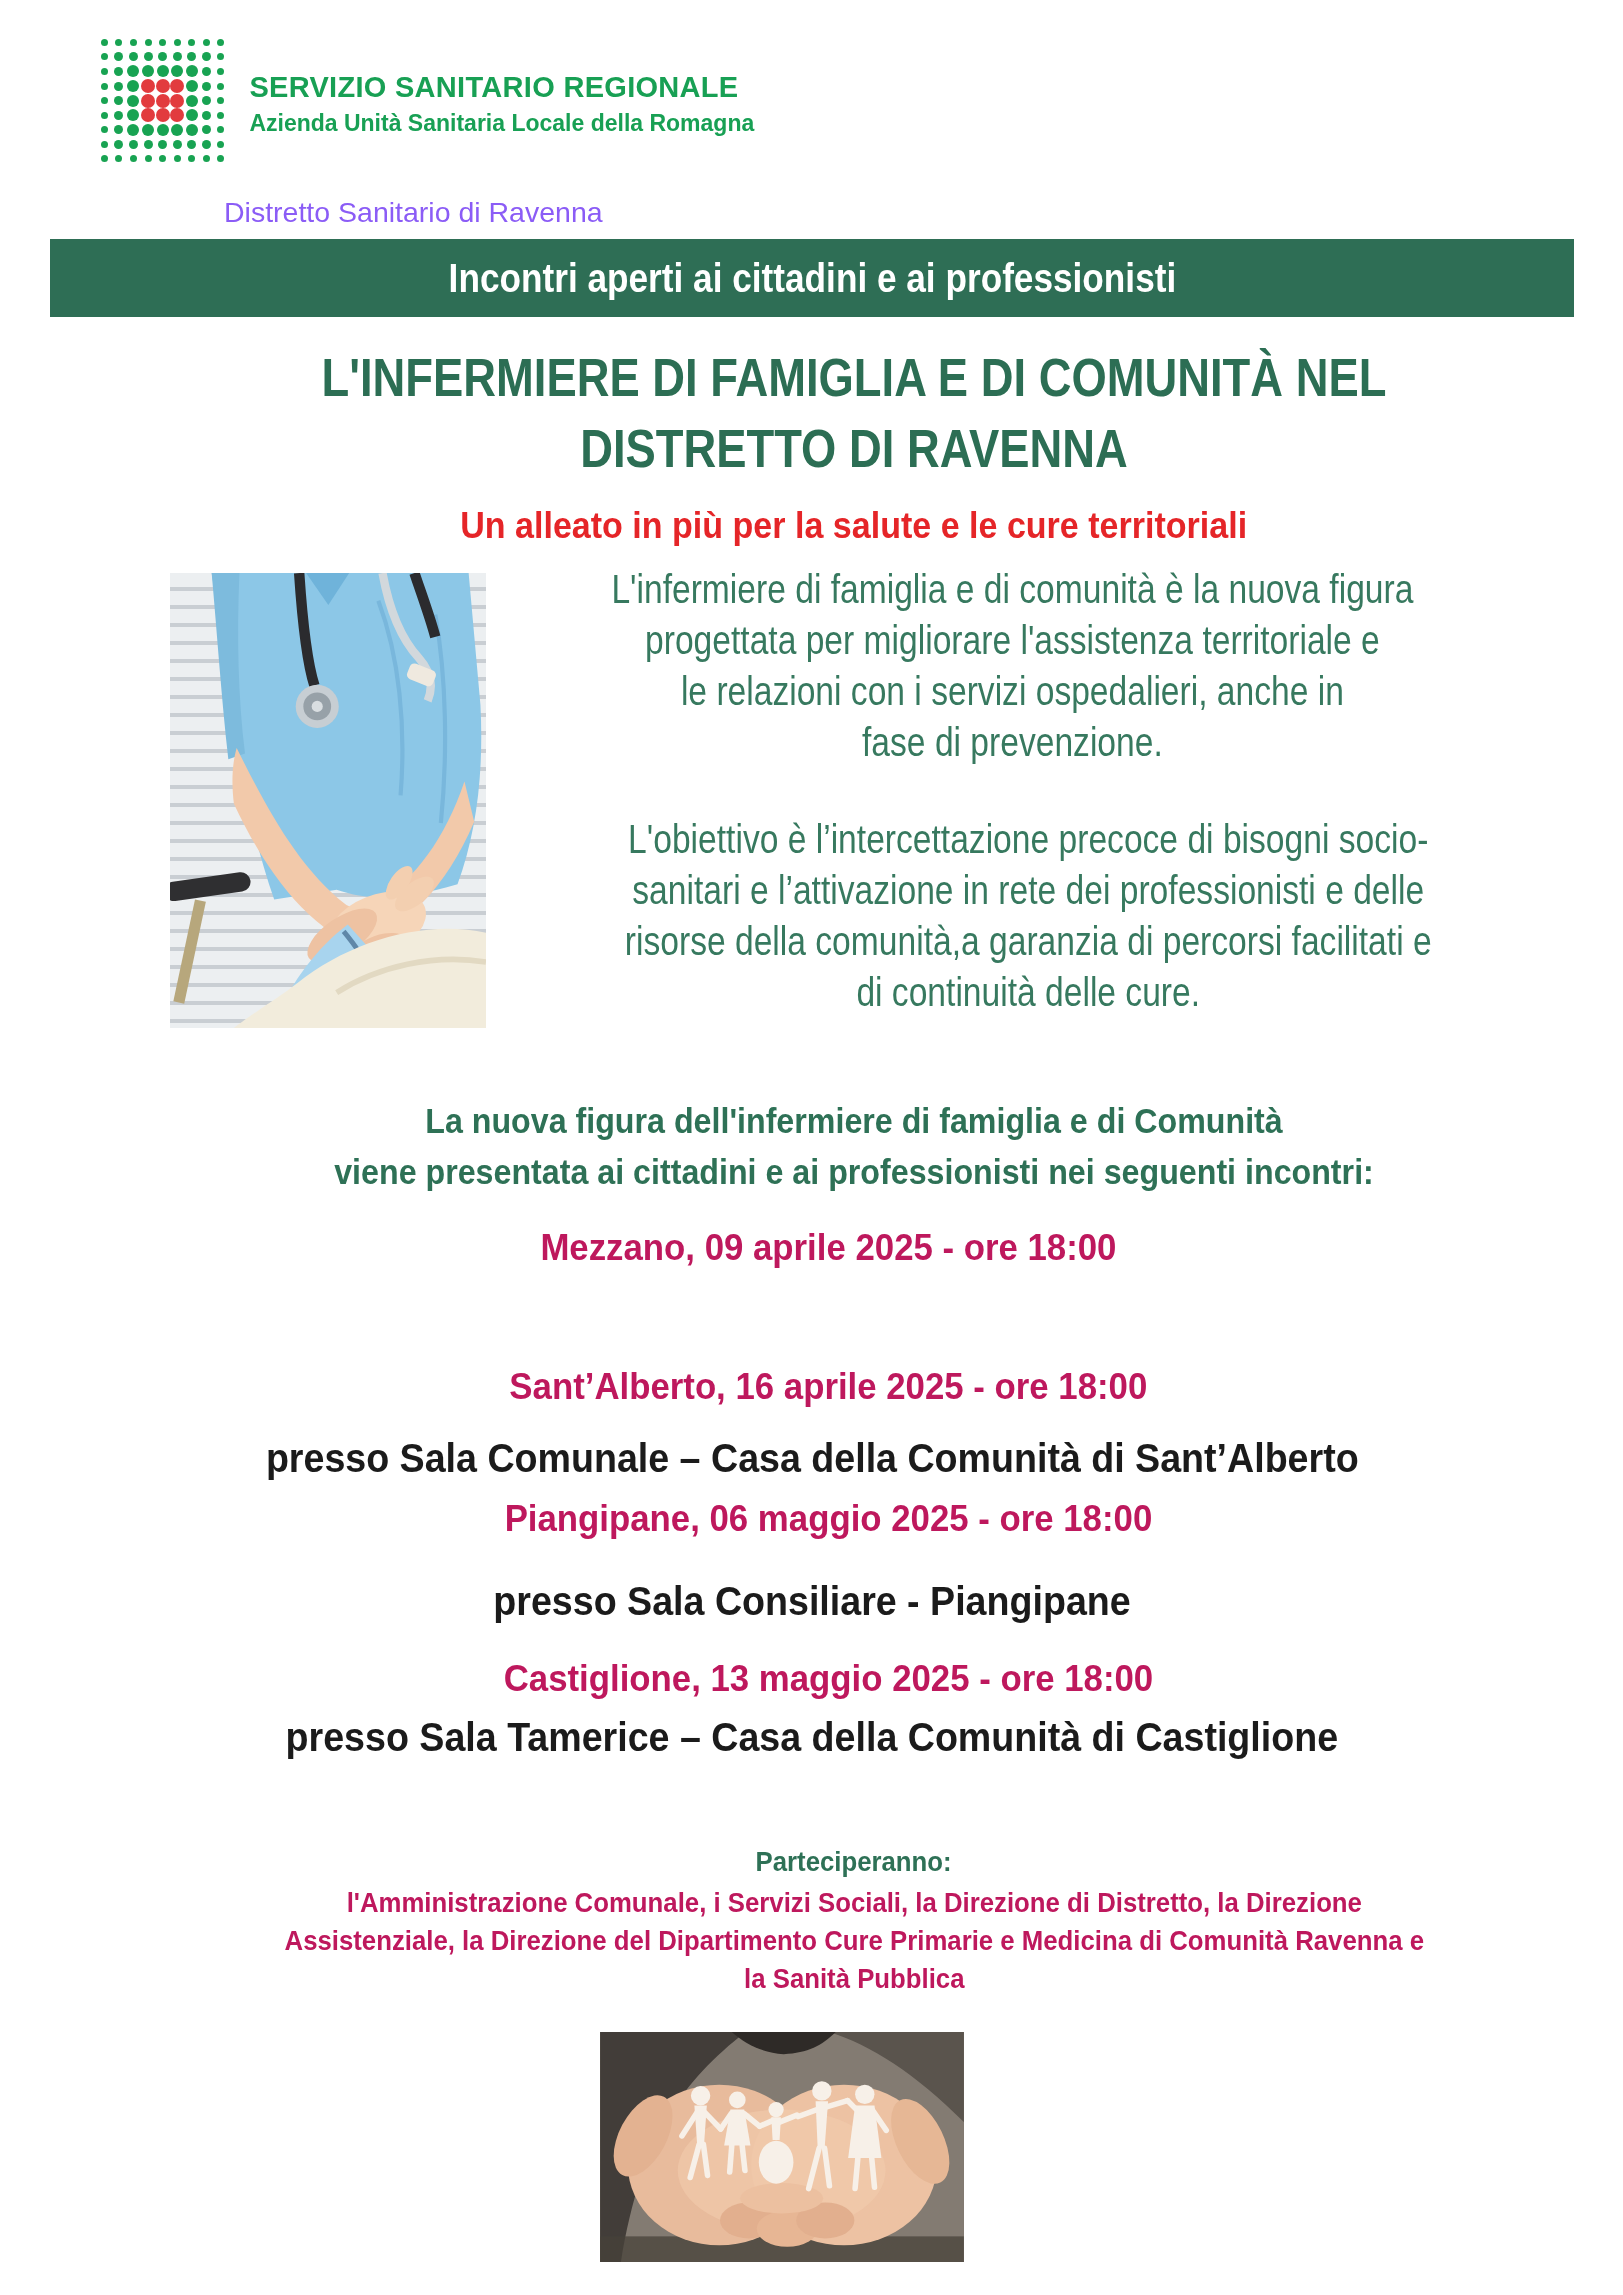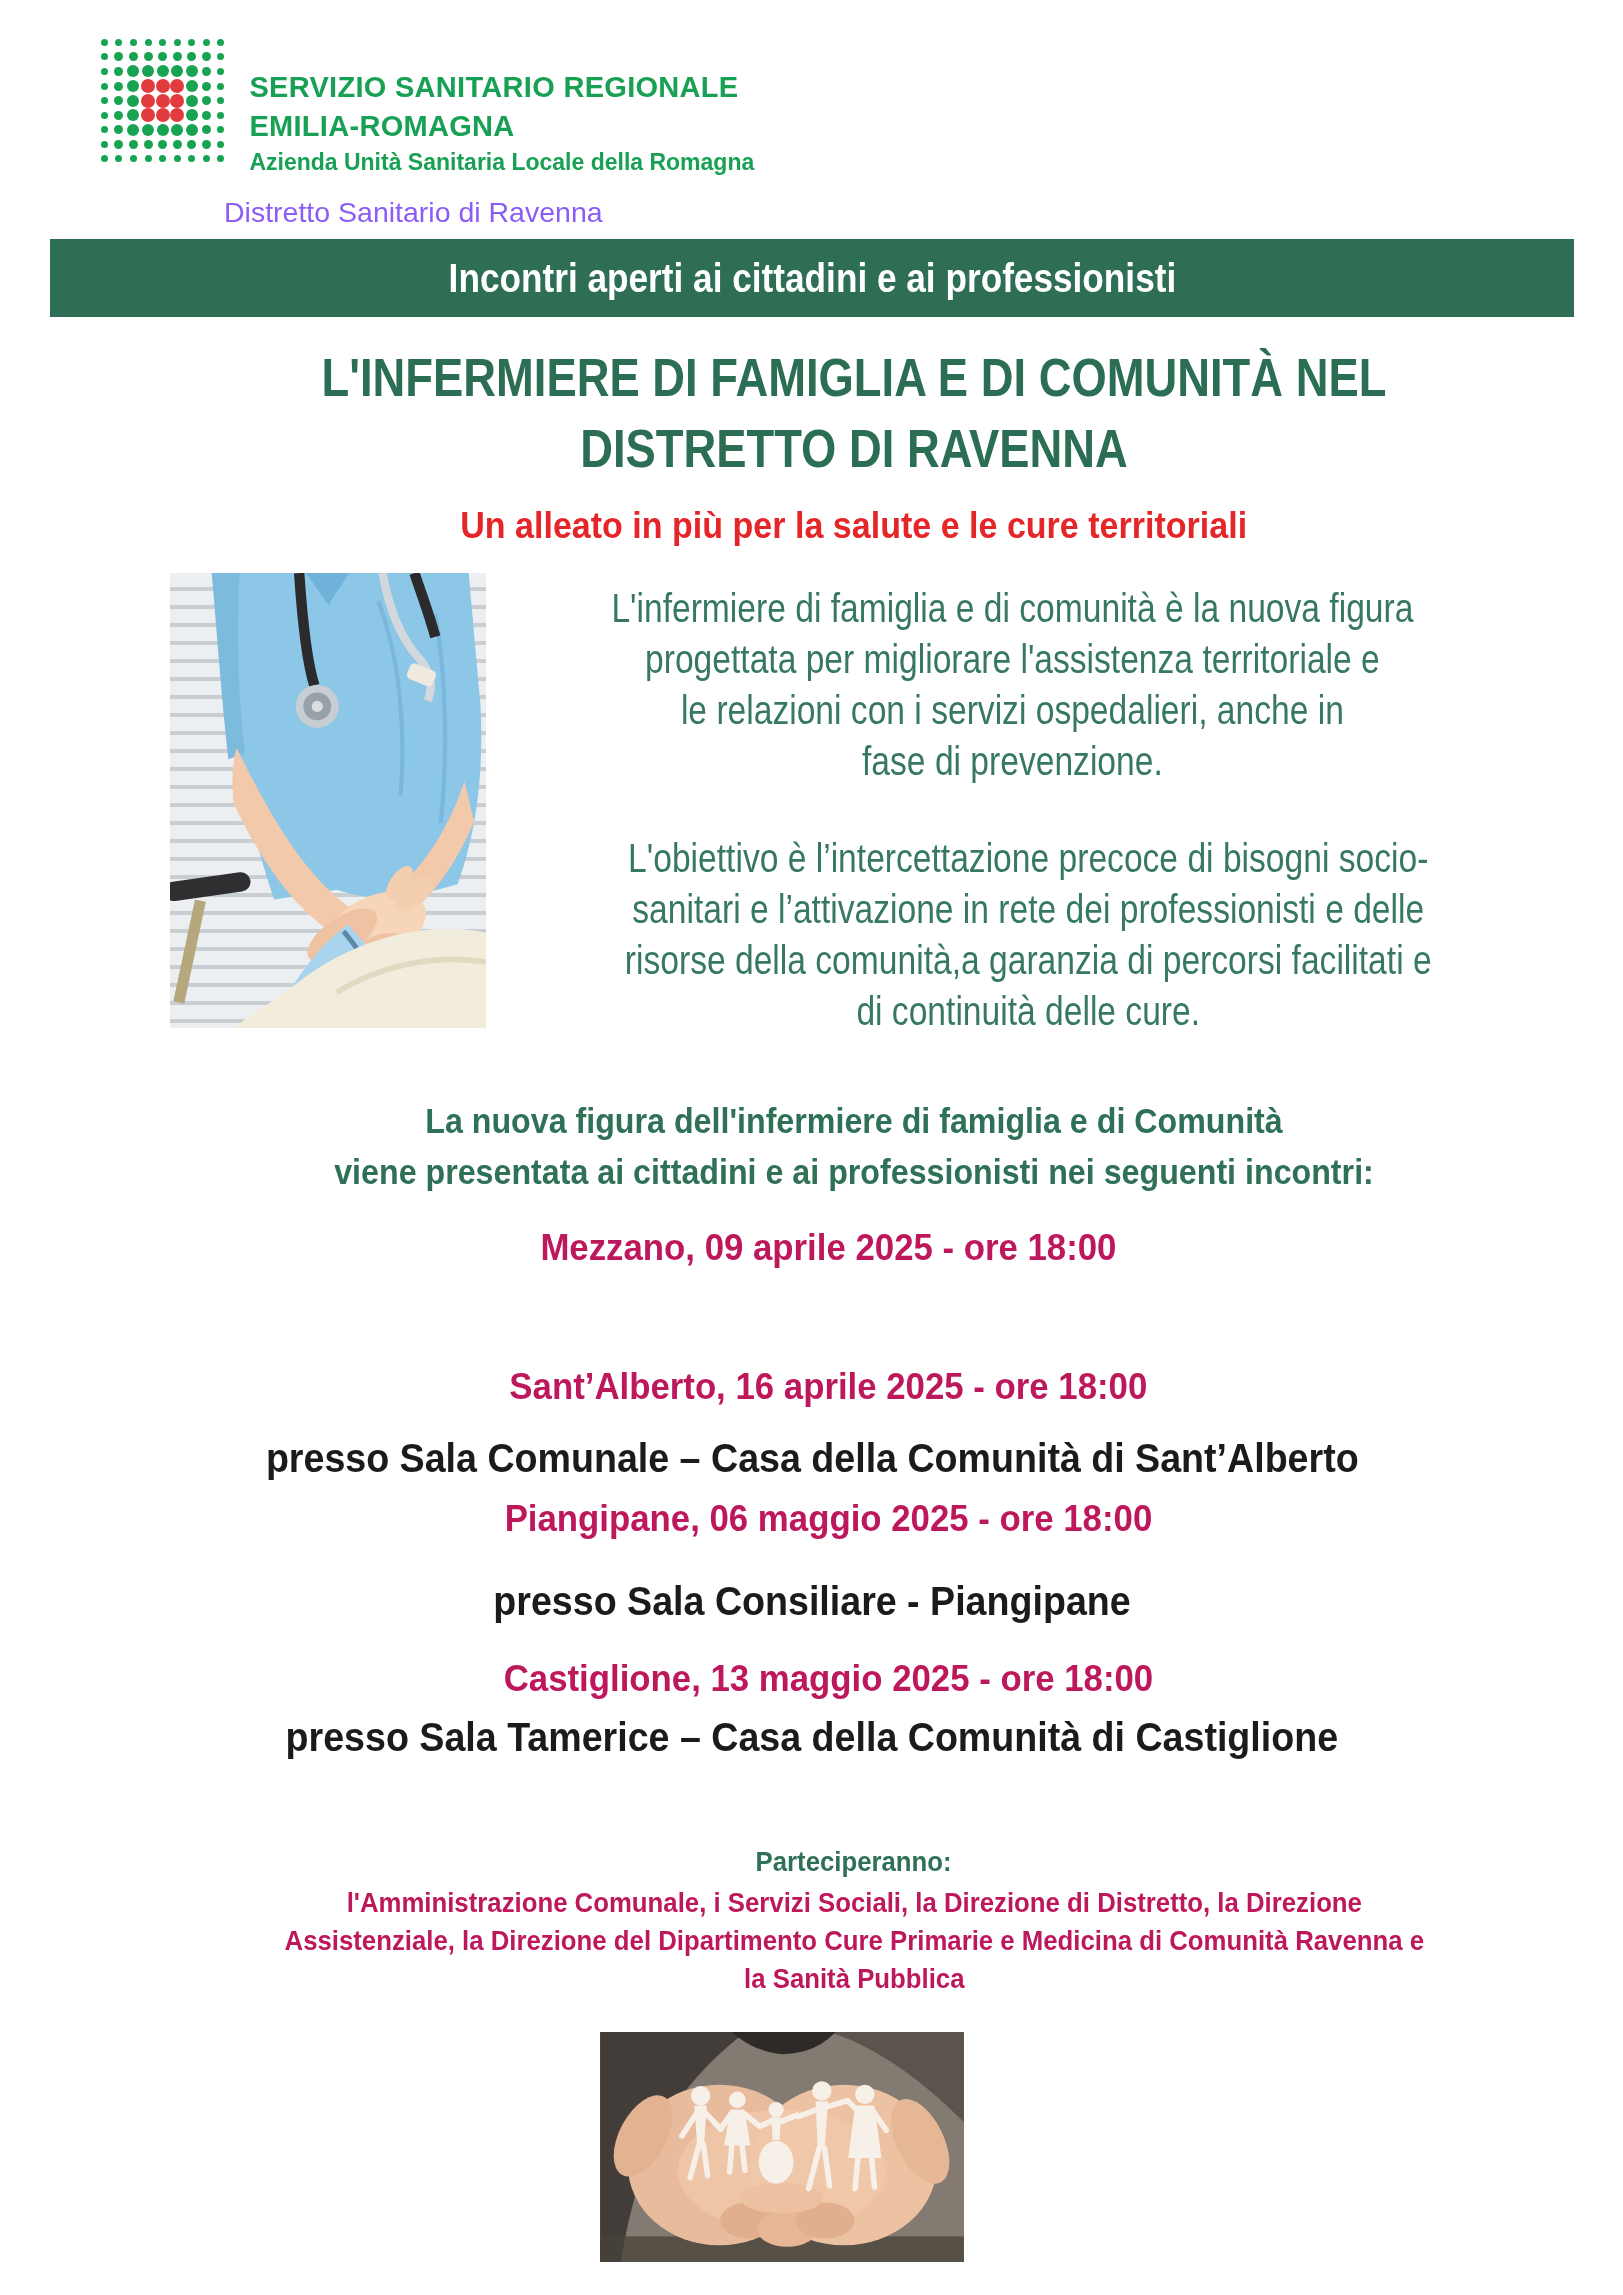--- a/index.html
+++ b/index.html
@@ -29,21 +29,21 @@
   .center{position:absolute;left:0;width:100%;text-align:center;padding-left:42px;}
   .cond{display:inline-block;transform-origin:50% 50%;white-space:pre-line;text-align:center;} .sx84{transform:scaleX(.84);} .sx88{transform:scaleX(.88);} .sx92{transform:scaleX(.92);} .sx94{transform:scaleX(.94);}
   .main-title{top:342px;font-size:54px;line-height:71px;font-weight:bold;color:#2C6E54;}
   .subtitle{top:505px;font-size:37px;font-weight:bold;color:#E52528;}
   
   .photo1{
     position:absolute;left:170px;top:573px;width:316px;height:455px;
     background:repeating-linear-gradient(180deg,#eceff1 0 14px,#c9ced3 14px 18px);
     overflow:hidden;
   }
-  .intro-col{position:absolute;left:486px;top:583px;width:1052px;text-align:center;}
+  .intro-col{position:absolute;left:486px;top:564px;width:1052px;text-align:center;}
   .intro-par{font-size:40px;line-height:51px;font-weight:normal;color:#37795F;}
   .intro-par.second{margin-top:46px;padding-left:32px;}
   
   .presentation{top:1095px;font-size:35px;line-height:51px;font-weight:bold;color:#2E7156;}
   .meeting-date{position:absolute;left:16px;width:100%;text-align:center;font-size:37px;font-weight:bold;color:#be185d;}
   .meeting-venue{position:absolute;left:0;width:100%;text-align:center;font-size:40px;font-weight:bold;color:#1B1B1B;}
   .d1{top:1227px;} .v1{top:1283px;}
   .d2{top:1366px;} .v2{top:1436px;}
   .d3{top:1498px;} .v3{top:1579px;}
   .d4{top:1658px;} .v4{top:1715px;}
@@ -138,21 +138,20 @@
         <div class="dot" style="width: 7px; height: 7px; left: 33px; top: 120px; background: rgb(24, 163, 82);"></div>
         <div class="dot" style="width: 7px; height: 7px; left: 48px; top: 120px; background: rgb(24, 163, 82);"></div>
         <div class="dot" style="width: 7px; height: 7px; left: 62px; top: 120px; background: rgb(24, 163, 82);"></div>
         <div class="dot" style="width: 7px; height: 7px; left: 77px; top: 120px; background: rgb(24, 163, 82);"></div>
         <div class="dot" style="width: 7px; height: 7px; left: 91px; top: 120px; background: rgb(24, 163, 82);"></div>
         <div class="dot" style="width: 7px; height: 7px; left: 106px; top: 120px; background: rgb(24, 163, 82);"></div>
         <div class="dot" style="width: 7px; height: 7px; left: 120px; top: 120px; background: rgb(24, 163, 82);"></div>
       </div>
     <div class="header-text">
       <div class="hl1">SERVIZIO SANITARIO REGIONALE</div>
-      <div class="hl2">EMILIA-ROMAGNA</div>
       <div class="hl3">Azienda Unità Sanitaria Locale della Romagna</div>
     </div>
   </div>
   <div class="district">Distretto Sanitario di Ravenna</div>
 
   <div class="banner">
     <span class="banner-text cond sx88">Incontri aperti ai cittadini e ai professionisti</span>
   </div>
 
   <div class="center main-title">

